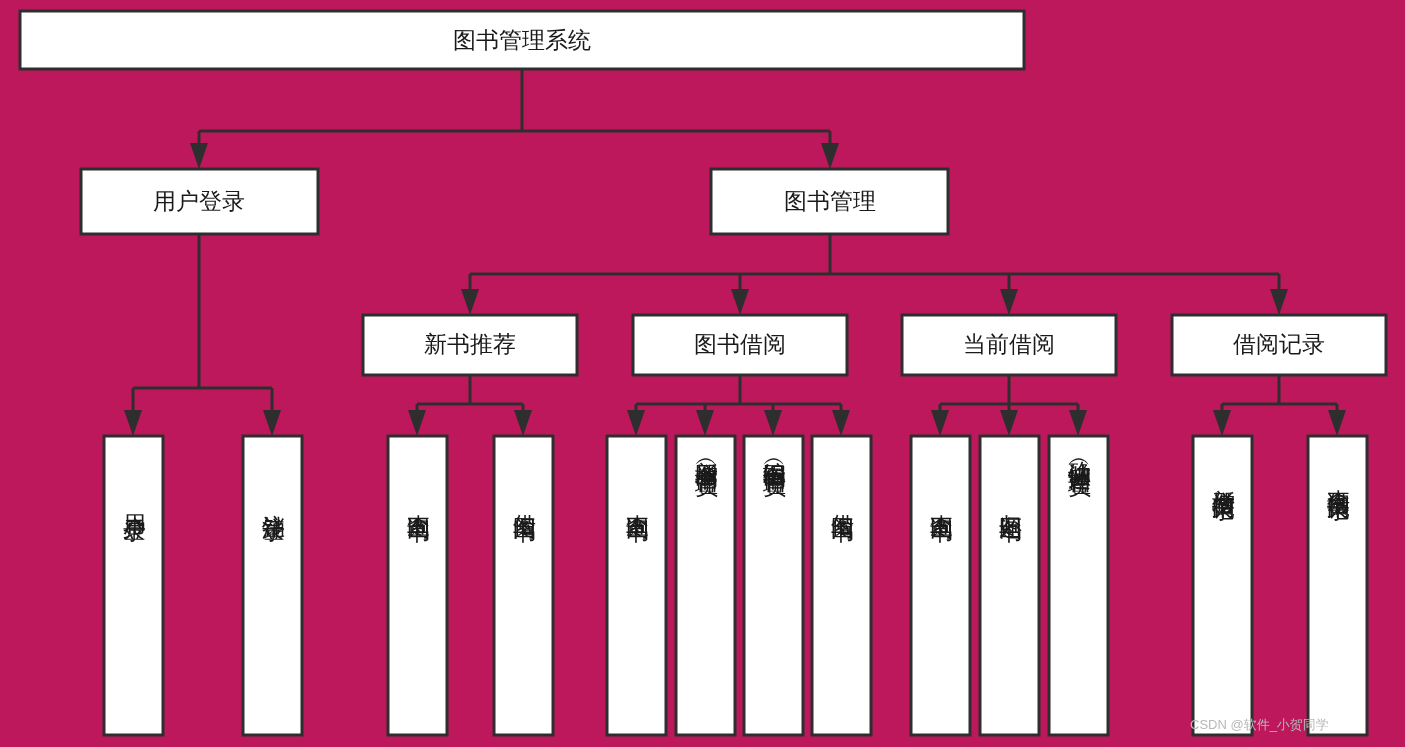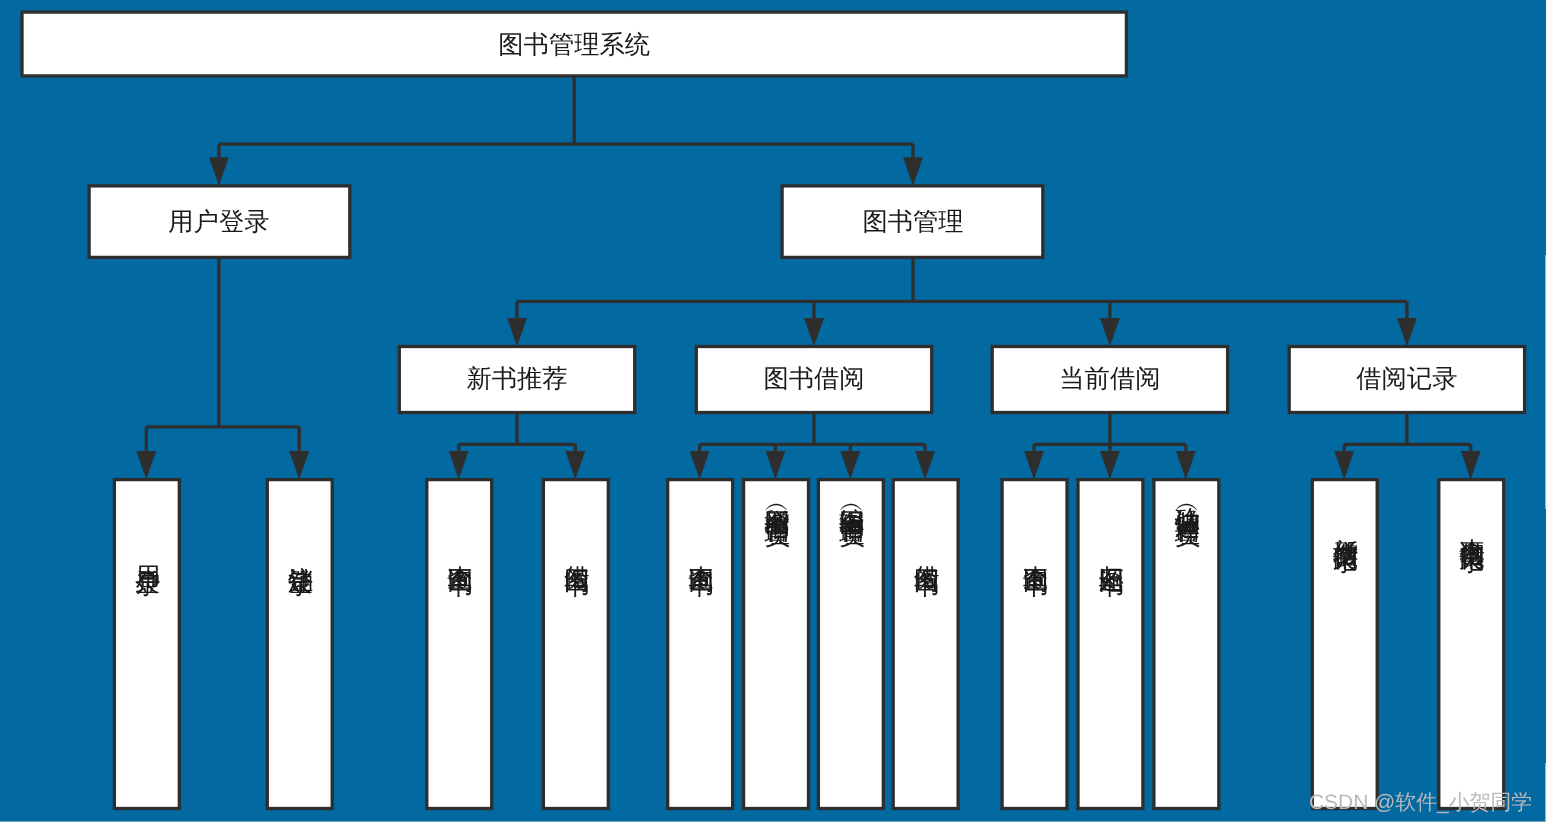--- a/index.html
+++ b/index.html
@@ -7,21 +7,21 @@
     padding: 0;
     background: #ffffff;
   }
   body {
     font-family: "Liberation Sans", "DejaVu Sans", sans-serif;
   }
   #diagram-root {
     position: relative;
     width: 1405px;
     height: 747px;
-    background: #0369a1;
+    background: #be185d;
     overflow: hidden;
   }
   svg#tree-svg {
     position: absolute;
     left: 0;
     top: 0;
     width: 1405px;
     height: 747px;
     display: block;
   }
@@ -51,21 +51,21 @@
   }
   .label-v {
     font-size: 23px;
     writing-mode: vertical-rl;
     text-orientation: upright;
     letter-spacing: 2px;
   }
   .watermark {
     position: absolute;
     font-family: "Liberation Sans", "DejaVu Sans", sans-serif;
-    font-size: 19px;
+    font-size: 13px;
     color: #b9b9b9;
     white-space: nowrap;
     pointer-events: none;
   }
 </style>
 </head>
 <body>
 
 <div id="diagram-root">
 

